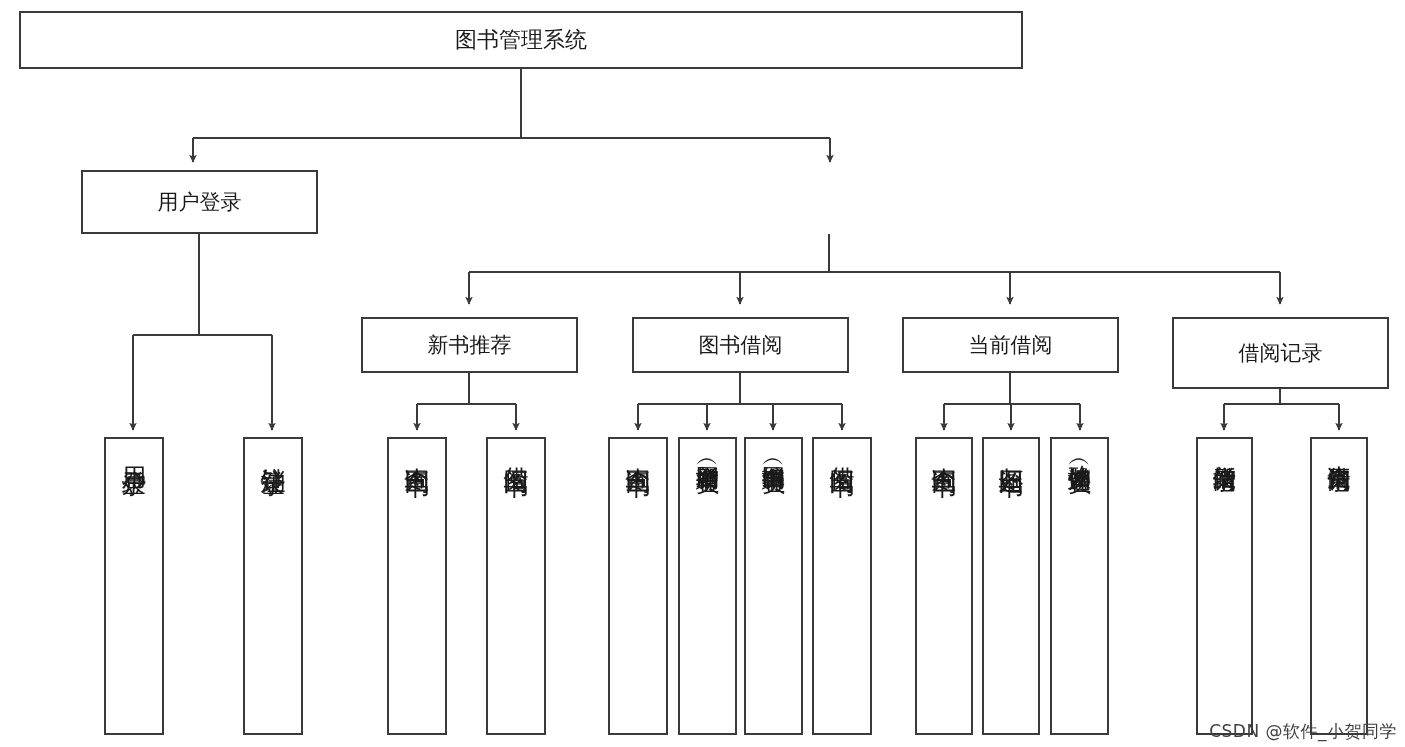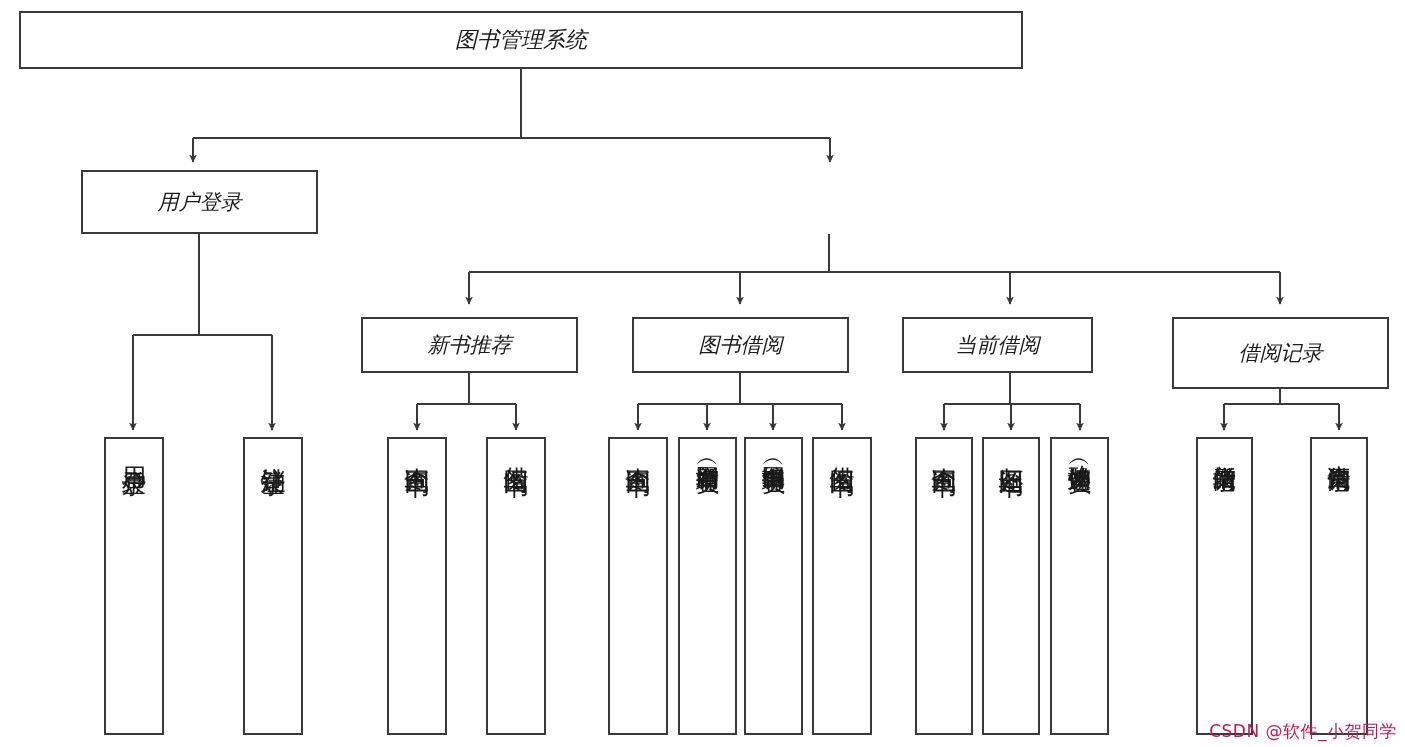--- a/index.html
+++ b/index.html
@@ -27,21 +27,21 @@
     color:#1a1a1a;
   }
   .node .lbl{
     display:block;
     text-align:center;
     line-height:1.18;
     white-space:nowrap;
   }
 
   
-  .h-node .lbl{font-size:21px;font-style:italic;}
+  .h-node .lbl{font-size:21px;}
   .root.h-node .lbl{font-size:22px;}
 
   
   .v-node{
     align-items:flex-start;
     padding-top:8px;
   }
   .v-node .lbl{
     writing-mode:vertical-rl;
     text-orientation:upright;
@@ -51,21 +51,21 @@
     white-space:nowrap;
   }
   .v-node.small .lbl{font-size:23px;letter-spacing:1px;}
 
   
   #watermark{
     position:absolute;
     right:8px;
     bottom:4px;
     font-size:17px;
-    color:#be185d;
+    color:#404040;
     letter-spacing:0.5px;
     white-space:nowrap;
     pointer-events:none;
   }
 </style>
 </head>
 <body>
 
 <div id="canvas">
 
@@ -126,21 +126,21 @@
   <div class="node h-node" style="left:81px;top:170px;width:237px;height:64px;">
     <span class="lbl">用户登录</span>
   </div>
 
   <div class="node h-node" style="left:361px;top:317px;width:217px;height:56px;">
     <span class="lbl">新书推荐</span>
   </div>
   <div class="node h-node" style="left:632px;top:317px;width:217px;height:56px;">
     <span class="lbl">图书借阅</span>
   </div>
-  <div class="node h-node" style="left:902px;top:317px;width:191px;height:56px;">
+  <div class="node h-node" style="left:902px;top:317px;width:217px;height:56px;">
     <span class="lbl">当前借阅</span>
   </div>
   <div class="node h-node" style="left:1172px;top:317px;width:217px;height:72px;">
     <span class="lbl">借阅记录</span>
   </div>
 
   <div class="node v-node" style="left:104px;top:437px;width:60px;height:298px;">
     <span class="lbl">用户登录</span>
   </div>
   <div class="node v-node" style="left:243px;top:437px;width:60px;height:298px;">

